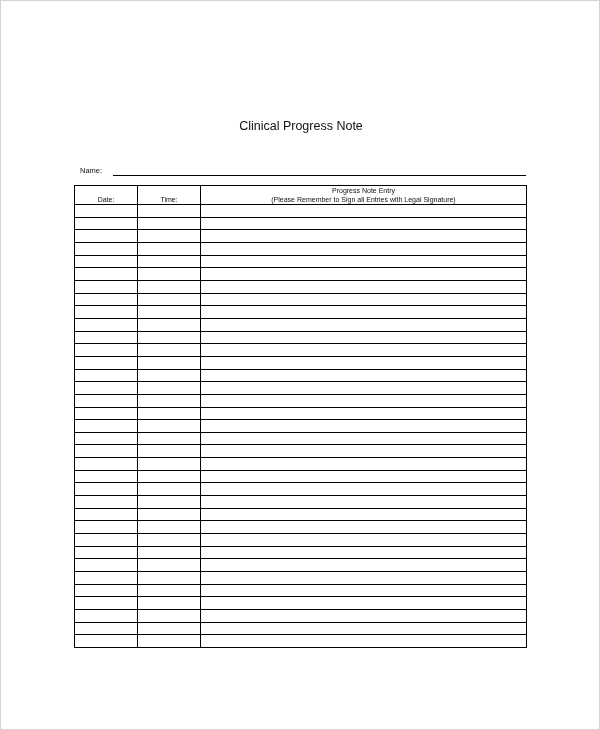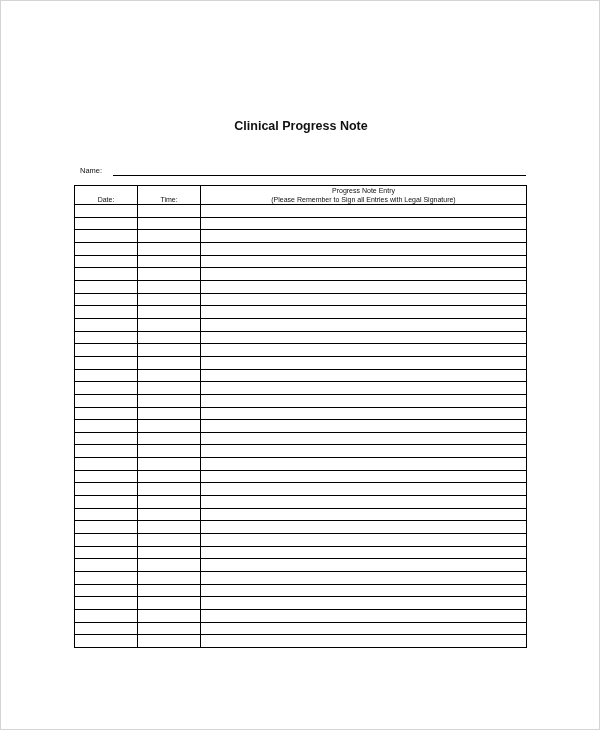--- a/index.html
+++ b/index.html
@@ -1,18 +1,18 @@
 <!DOCTYPE html>
 <html><head>
 <meta charset="utf-8">
 <style>
   html, body { margin:0; padding:0; background:#ffffff; }
   body { width:600px; height:730px; position:relative; overflow:hidden; font-family:"Liberation Sans", sans-serif; }
   .page { position:absolute; left:0; top:0; width:598px; height:728px; border:1px solid #d4d4d4; background:#fff; }
-  .title { position:absolute; left:0; width:600px; top:118px; text-align:center; font-size:12.5px; font-weight:bold; color:#111; }
+  .title { position:absolute; left:0; width:600px; top:118px; text-align:center; font-size:12.5px; font-weight:normal; color:#111; }
   .name-label { position:absolute; left:79px; top:165px; font-size:7.5px; color:#111; }
   .name-line { position:absolute; left:112px; top:174px; width:413px; height:0; border-top:1px solid #000; }
   table.grid { position:absolute; left:73px; top:184px; width:452px; border-collapse:collapse; table-layout:fixed; }
   table.grid td, table.grid th { border:1px solid #000; padding:0; font-weight:normal; font-size:7px; color:#111; }
   table.grid th { height:18px; vertical-align:bottom; text-align:center; line-height:9px; }
   table.grid td { height:11.66px; }
   col.c1 { width:63px; } col.c2 { width:63px; } col.c3 { width:326px; }
 </style>
 </head>
 <body>

